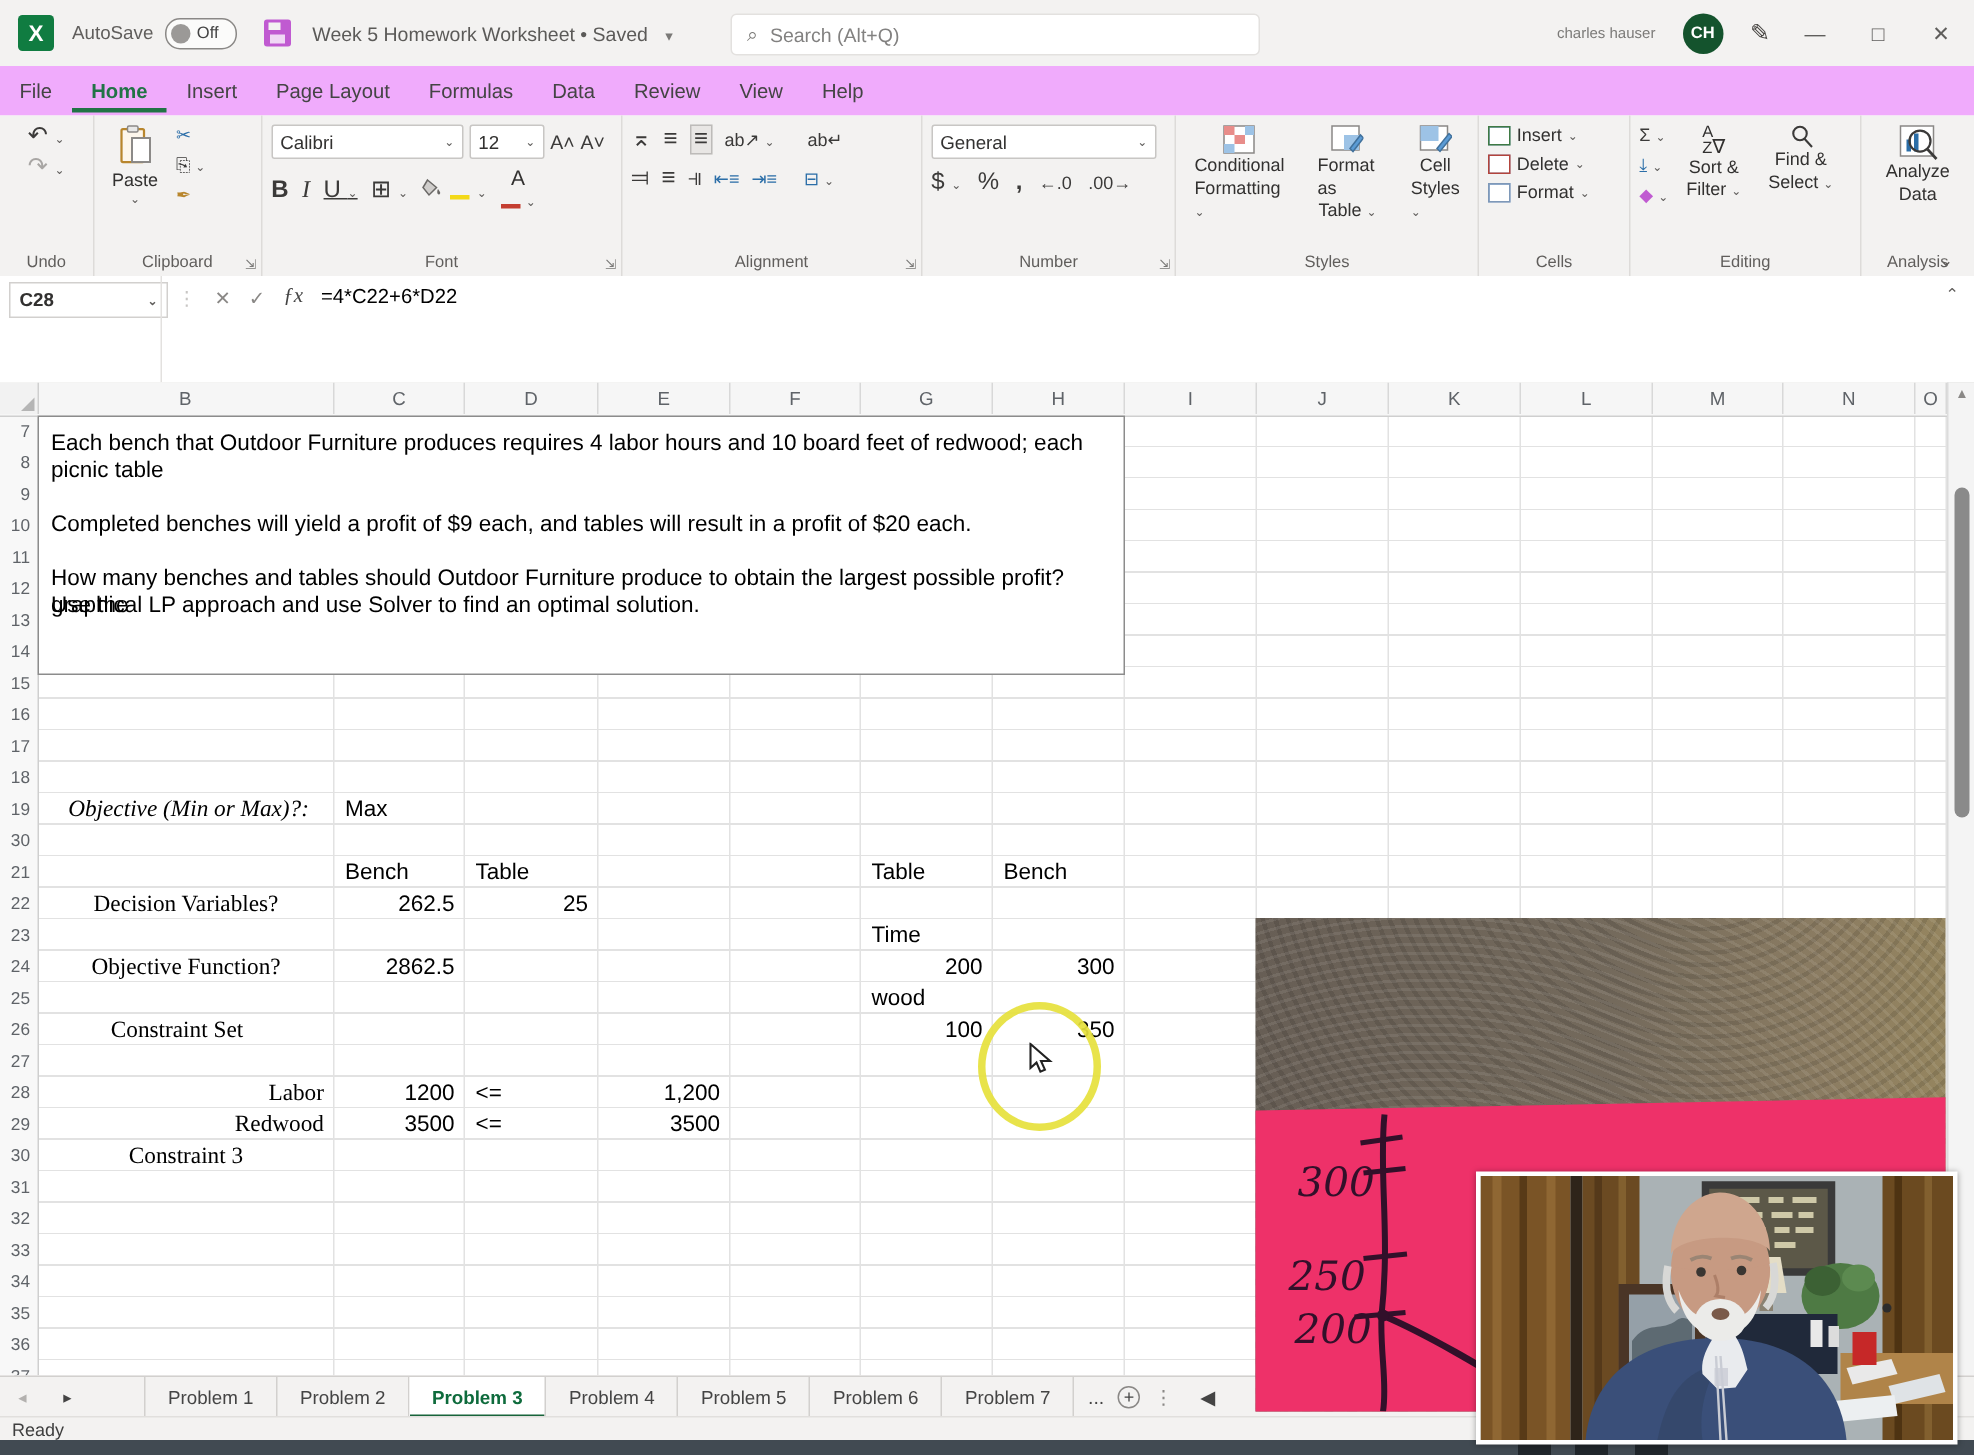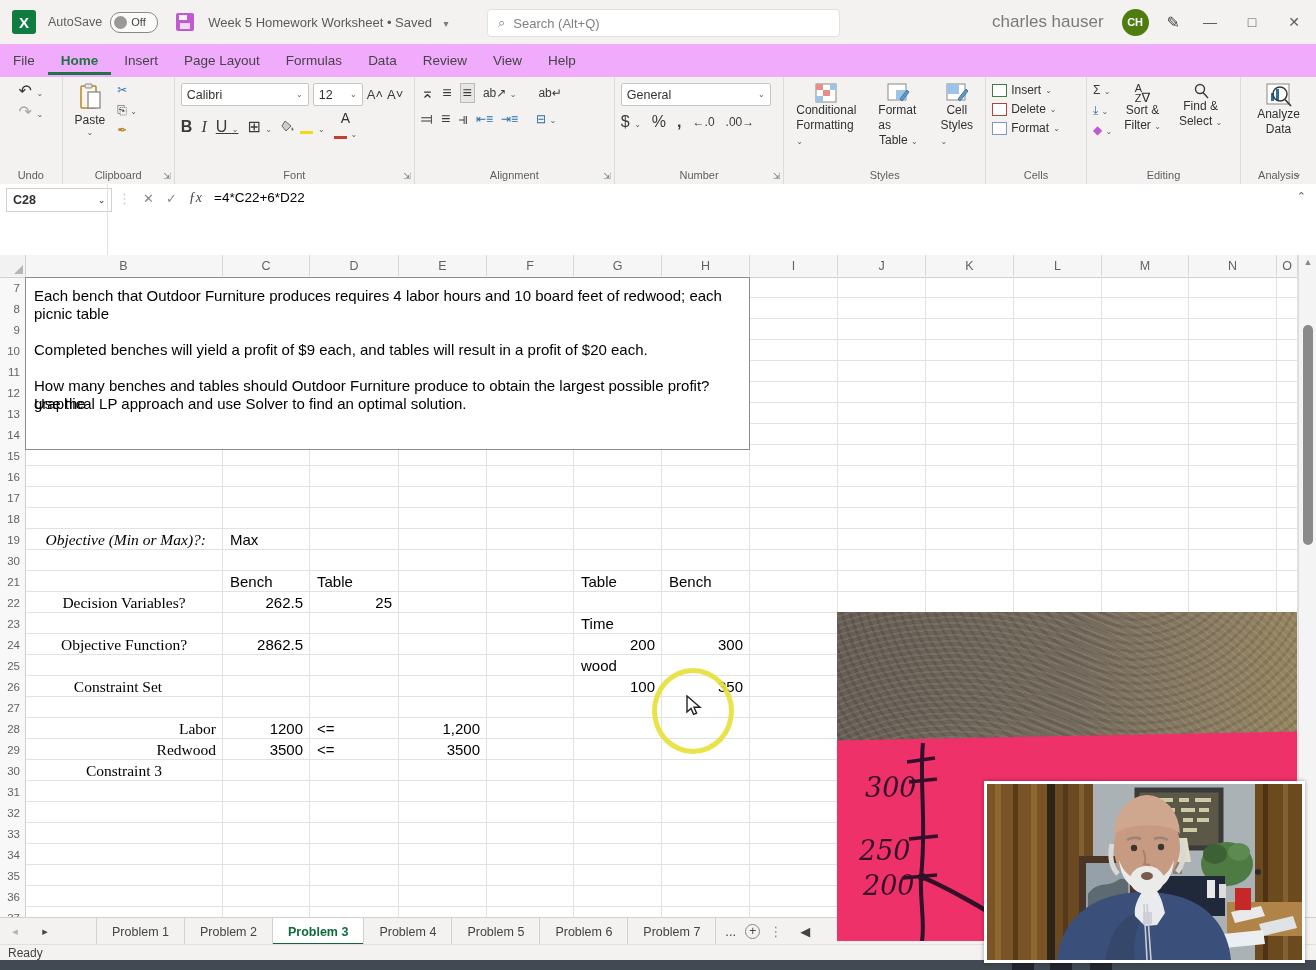--- a/index.html
+++ b/index.html
@@ -17,22 +17,22 @@
   #autosave-pill .knob{width:13px;height:13px;border-radius:50%;background:#9b9997;margin:0 4px 0 3px;}
   #save-icon{width:18px;height:18px;margin:0 14px 0 18px;position:relative;background:#c05ad1;border-radius:2px;}
   #save-icon::before{content:"";position:absolute;left:3px;top:2px;width:8px;height:5px;background:#f3f2f1;}
   #save-icon::after{content:"";position:absolute;left:4px;bottom:2px;width:10px;height:6px;background:#f0d8f5;}
   #doc-title{font-size:13px;color:#5b5a58;}
   #doc-title .caret{color:#7a7977;margin-left:8px;font-size:10px;}
   #search-box{position:absolute;left:487px;top:9px;width:351px;height:26px;background:#ffffff;
       border:1px solid #e3e1df;border-radius:4px;display:flex;align-items:center;font-size:13px;color:#828180;}
   #search-box .mag{margin:0 8px 0 10px;color:#7b7a78;font-size:13px;}
   #tb-right{position:absolute;right:10px;top:0;height:44px;display:flex;align-items:center;gap:18px;}
-  #user-name{font-size:17px;color:#7b7a78;}
-  #avatar{width:27px;height:27px;border-radius:50%;background:#4d7c0f;color:#fff;font-size:11px;
+  #user-name{font-size:10px;color:#7b7a78;}
+  #avatar{width:27px;height:27px;border-radius:50%;background:#14532d;color:#fff;font-size:11px;
       display:flex;align-items:center;justify-content:center;font-weight:bold;}
   .win-btn{font-size:14px;color:#5f5e5c;width:24px;text-align:center;}
   #pen-icon{font-size:16px;color:#44423f;}
   
   #ribbontabs{left:0;top:44px;width:1316px;height:33px;background:#f0abfc;display:flex;align-items:center;}
   .rtab{font-size:13.5px;color:#444;padding:7px 13px;white-space:nowrap;}
   .rtab.active{color:#217346;font-weight:bold;box-shadow:inset 0 -3px 0 #217346;}
   #rt-right{position:absolute;right:12px;top:47px;display:flex;gap:10px;align-items:center;margin-top:33px;}
   #comments-btn{display:flex;align-items:center;gap:6px;background:#fff;border:1px solid #c8c6c4;
       border-radius:4px;height:26px;padding:0 12px;font-size:13px;color:#323130;}

